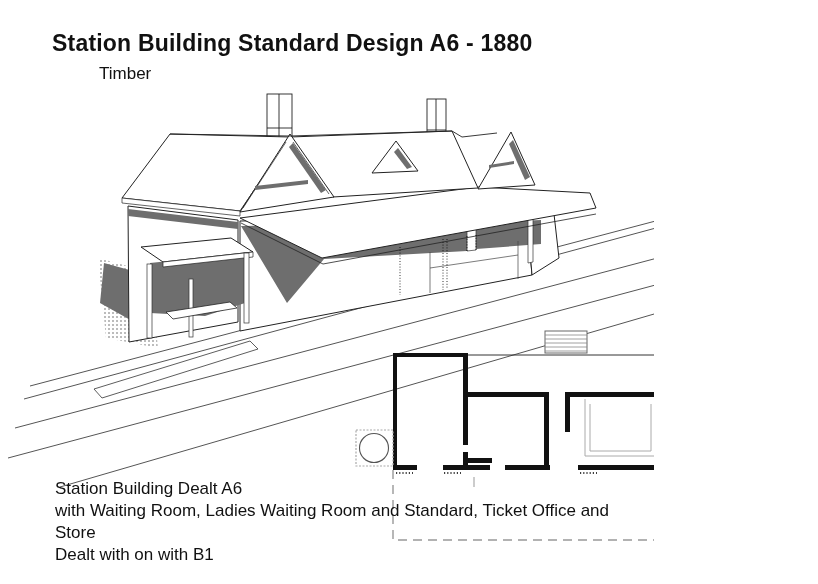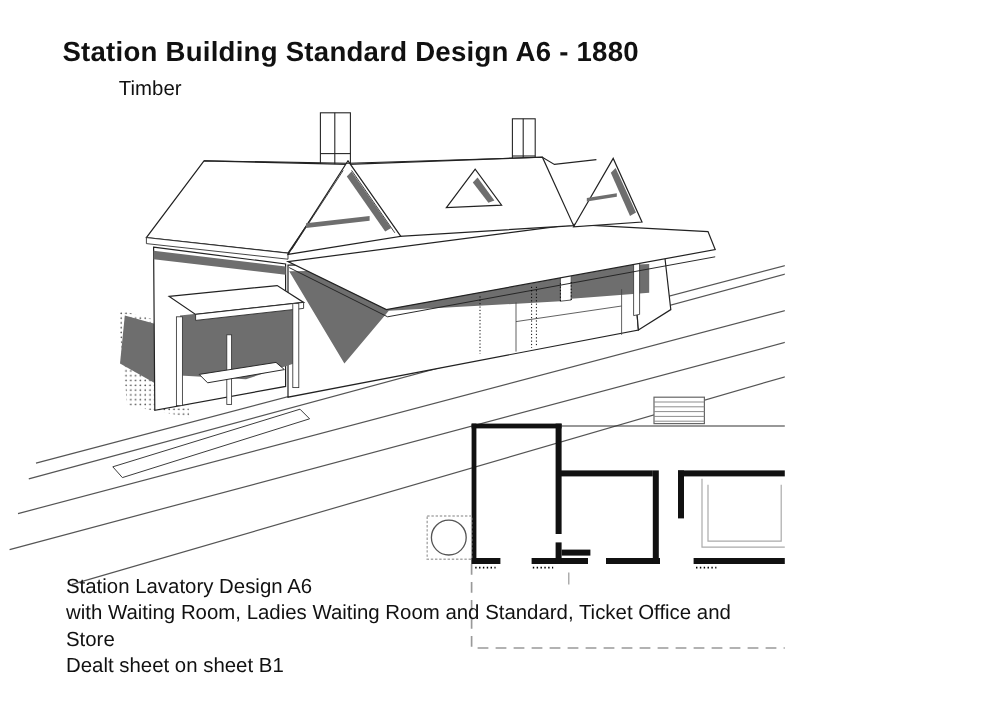--- a/index.html
+++ b/index.html
@@ -183,18 +183,18 @@
       <g>
         <rect x="740" y="430" width="37" height="36" fill="none" stroke="#aaa" stroke-width="1.2" stroke-dasharray="2,1.5"></rect>
         <circle cx="758" cy="448" r="14.5" fill="none" stroke="#555" stroke-width="1.1"></circle>
       </g>
 
       <line x1="474" y1="477" x2="474" y2="487" stroke="#999" stroke-width="1"></line>
     </g>
   </svg>
 
   <div id="caption">
-    <div>Station Lavatory Design A6</div>
+    <div>Station Building Dealt A6</div>
     <div>with Waiting Room, Ladies Waiting Room and Standard, Ticket Office and Store</div>
-    <div>Dealt sheet on sheet B1</div>
+    <div>Dealt with on with B1</div>
   </div>
 
 </div>
 
 </body></html>

